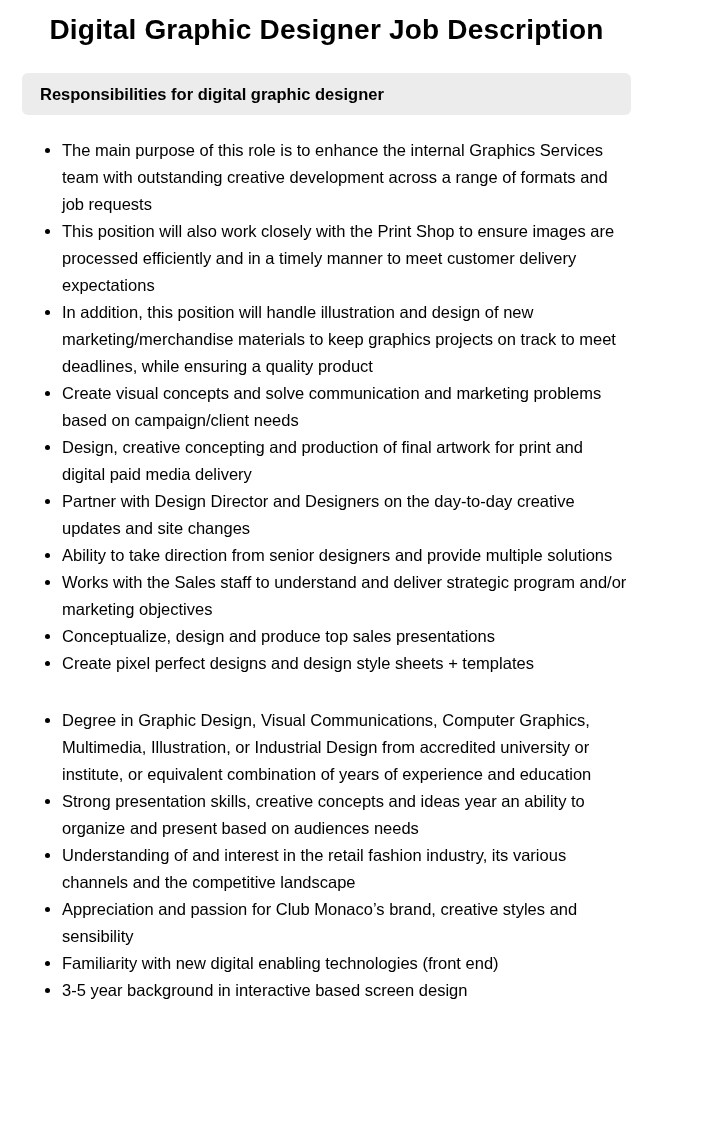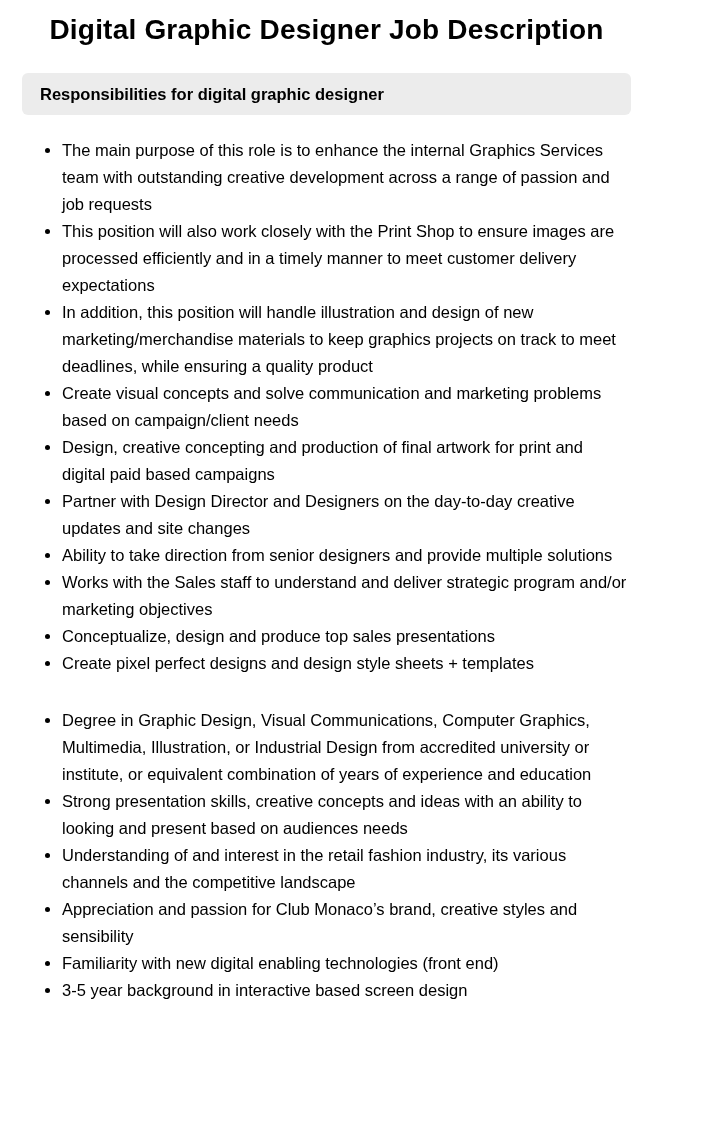--- a/index.html
+++ b/index.html
@@ -54,35 +54,35 @@
 <body>
 
 <div class="page">
 
   <h1 class="doc-title">Digital Graphic Designer Job Description</h1>
 
 
   <div class="section-header">Responsibilities for digital graphic designer</div>
 
   <ul class="bullet-list">
-    <li>The main purpose of this role is to enhance the internal Graphics Services team with outstanding creative development across a range of passion and job requests</li>
+    <li>The main purpose of this role is to enhance the internal Graphics Services team with outstanding creative development across a range of formats and job requests</li>
     <li>This position will also work closely with the Print Shop to ensure images are processed efficiently and in a timely manner to meet customer delivery expectations</li>
     <li>In addition, this position will handle illustration and design of new marketing/merchandise materials to keep graphics projects on track to meet deadlines, while ensuring a quality product</li>
     <li>Create visual concepts and solve communication and marketing problems based on campaign/client needs</li>
-    <li>Design, creative concepting and production of final artwork for print and digital paid based campaigns</li>
+    <li>Design, creative concepting and production of final artwork for print and digital paid media delivery</li>
     <li>Partner with Design Director and Designers on the day-to-day creative updates and site changes</li>
     <li>Ability to take direction from senior designers and provide multiple solutions</li>
     <li>Works with the Sales staff to understand and deliver strategic program and/or marketing objectives</li>
     <li>Conceptualize, design and produce top sales presentations</li>
     <li>Create pixel perfect designs and design style sheets + templates</li>
   </ul>
 
 
   <ul class="bullet-list">
     <li>Degree in Graphic Design, Visual Communications, Computer Graphics, Multimedia, Illustration, or Industrial Design from accredited university or institute, or equivalent combination of years of experience and education</li>
-    <li>Strong presentation skills, creative concepts and ideas with an ability to looking and present based on audiences needs</li>
+    <li>Strong presentation skills, creative concepts and ideas year an ability to organize and present based on audiences needs</li>
     <li>Understanding of and interest in the retail fashion industry, its various channels and the competitive landscape</li>
     <li>Appreciation and passion for Club Monaco’s brand, creative styles and sensibility</li>
     <li>Familiarity with new digital enabling technologies (front end)</li>
     <li>3-5 year background in interactive based screen design</li>
   </ul>
 
 </div>
 
 </body></html>

